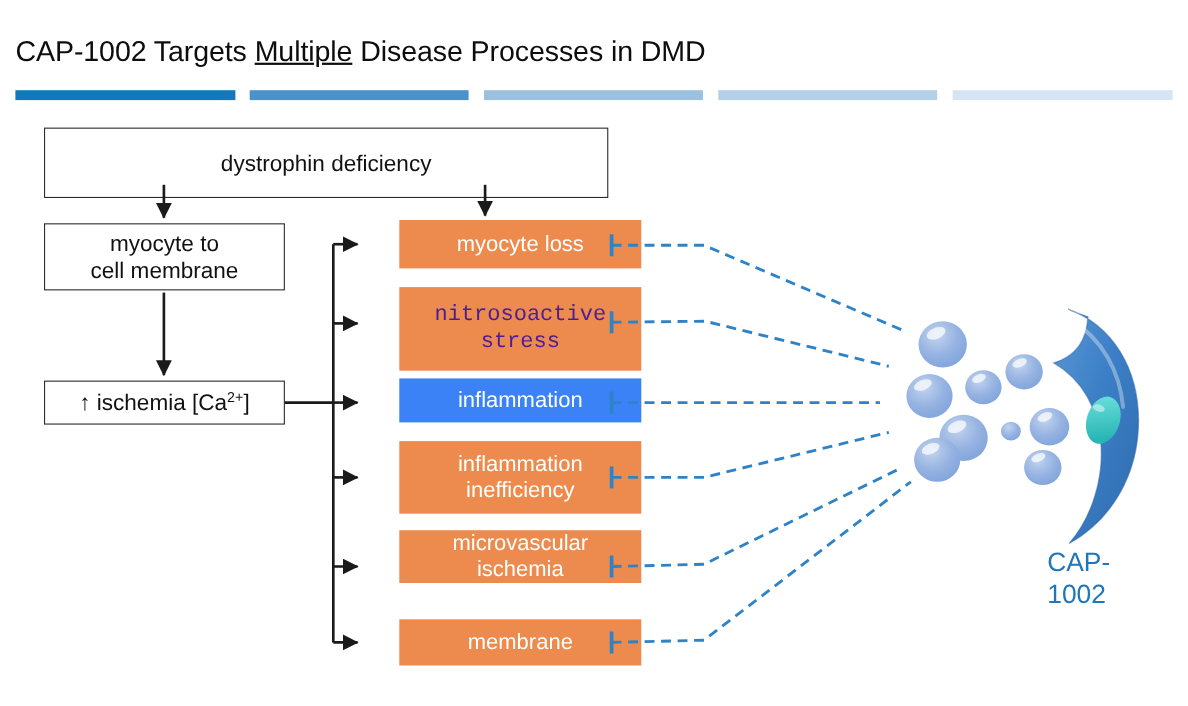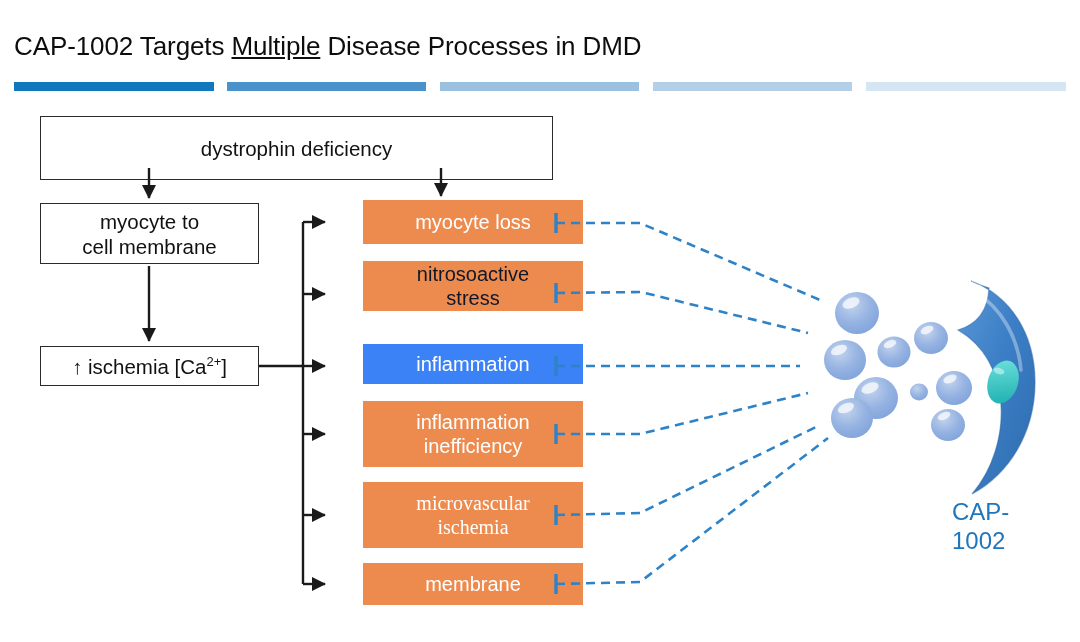--- a/index.html
+++ b/index.html
@@ -134,30 +134,30 @@
     </span>
   </div>
 
   <div class="wbox" id="box-calcium">
     <span><span>↑ ischemia [Ca</span><span class="sup">2+</span><span>]</span></span>
   </div>
 
   <div class="obox" id="obox-0" style="top: 200px; height: 44px; background: rgb(237, 139, 78); color: rgb(255, 255, 255);">
     <span>myocyte loss</span>
   </div>
-  <div class="obox" id="obox-1" style="top: 261px; height: 50px; background: rgb(237, 139, 78); color: #0f172a;">
+  <div class="obox" id="obox-1" style="top: 261px; height: 76px; background: rgb(237, 139, 78); color: #4c1d95; font-family: Liberation Mono, monospace;">
     <span><span>nitrosoactive</span><br><span>stress</span></span>
   </div>
   <div class="obox" id="obox-2" style="top: 344px; height: 40px; background: #3b82f6; color: rgb(255, 255, 255);">
     <span>inflammation</span>
   </div>
   <div class="obox" id="obox-3" style="top: 401px; height: 66px; background: rgb(237, 139, 78); color: rgb(255, 255, 255);">
     <span><span>inflammation</span><br><span>inefficiency</span></span>
   </div>
-  <div class="obox" id="obox-4" style="top: 482px; height: 66px; background: rgb(237, 139, 78); color: rgb(255, 255, 255); font-family: Liberation Serif, serif;">
+  <div class="obox" id="obox-4" style="top: 482px; height: 48px; background: rgb(237, 139, 78); color: rgb(255, 255, 255);">
     <span><span>microvascular</span><br><span>ischemia</span></span>
   </div>
   <div class="obox" id="obox-5" style="top: 563px; height: 42px; background: rgb(237, 139, 78); color: rgb(255, 255, 255);">
     <span>membrane</span>
   </div>
 
   <svg id="wires" viewBox="0 0 1080 642">
     <defs>
       <marker id="arrowhead" markerWidth="7" markerHeight="7" refX="5.6" refY="3" orient="auto">
         <path d="M0,0 L6,3 L0,6 z" fill="#1a1a1a"></path>

